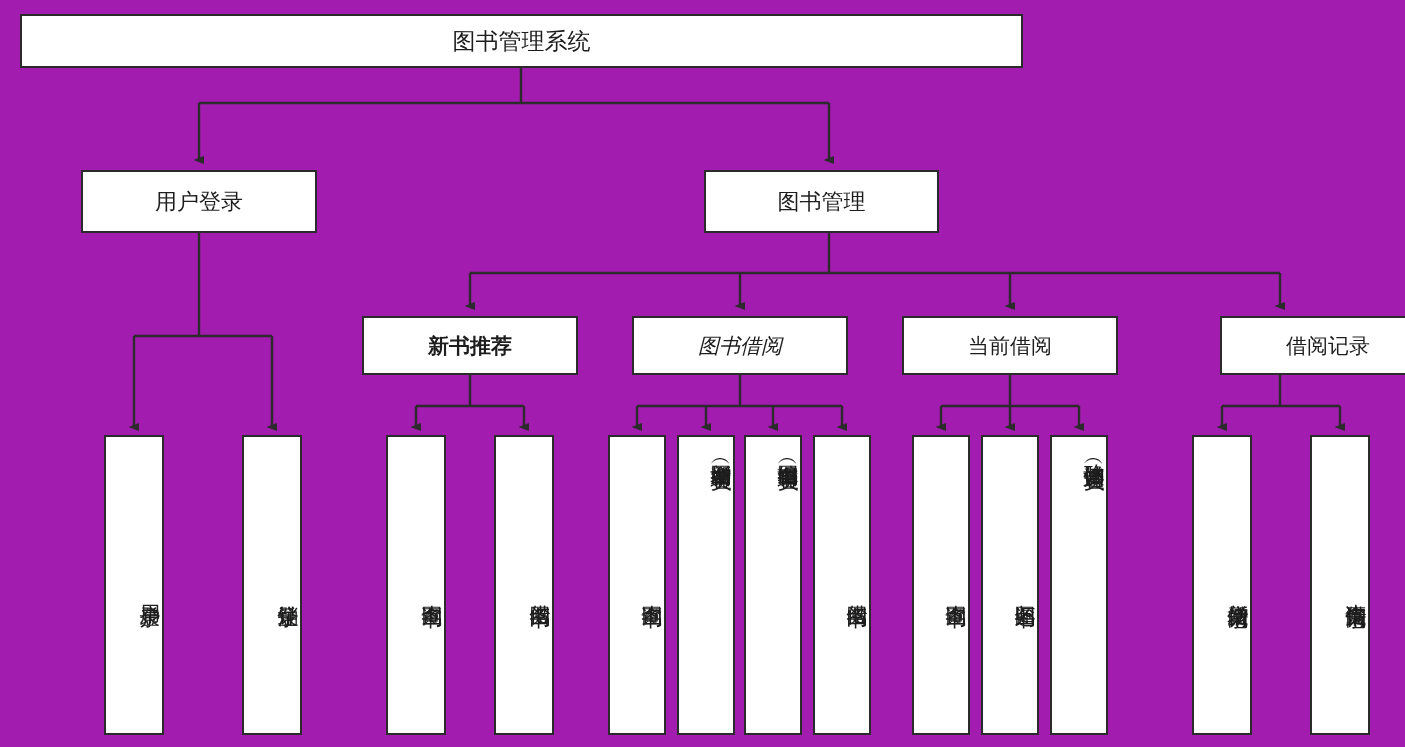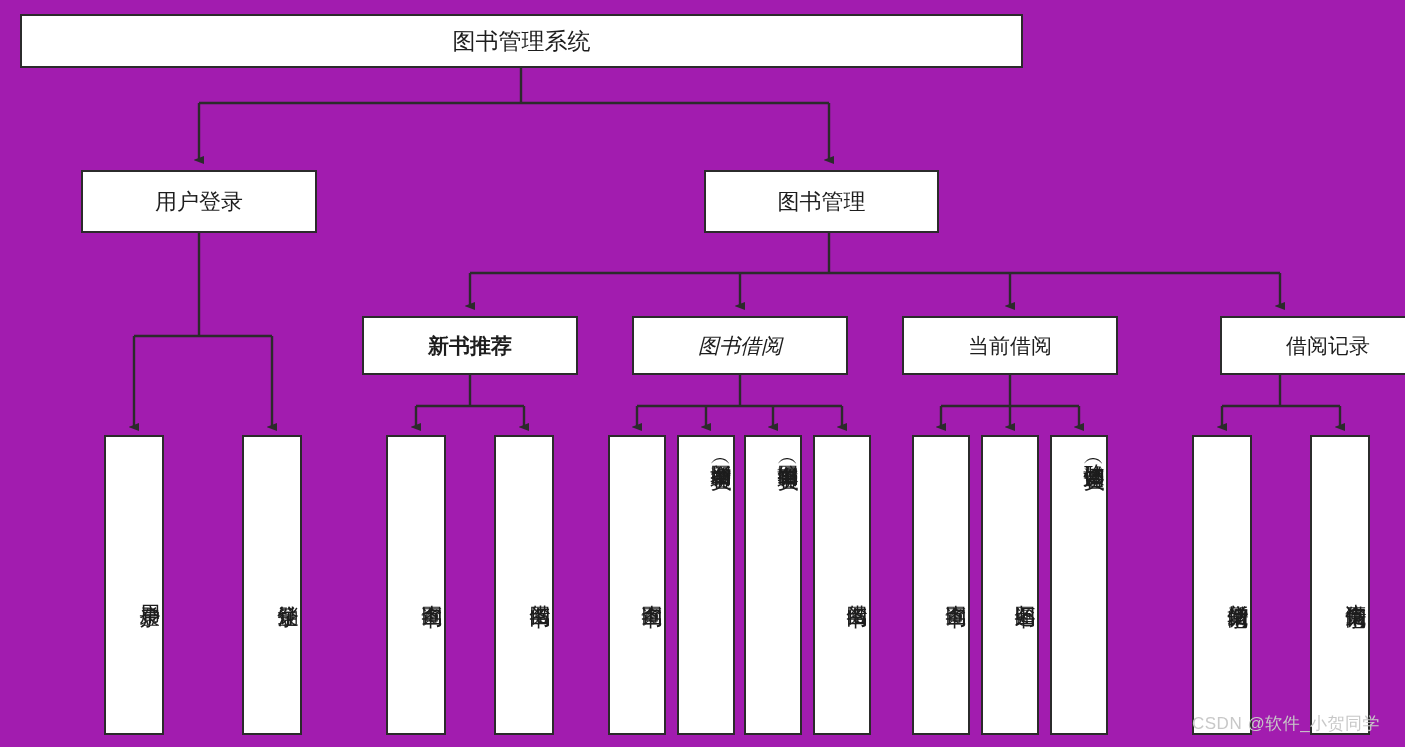--- a/index.html
+++ b/index.html
@@ -133,15 +133,14 @@
   <div class="node leaf tall-text" style="left:744px; top:435px; width:58px; height:300px;">编辑图书（管理员）</div>
   <div class="node leaf" style="left:813px; top:435px; width:58px; height:300px;">借阅图书</div>
 
   <div class="node leaf" style="left:912px; top:435px; width:58px; height:300px;">查询图书</div>
   <div class="node leaf" style="left:981px; top:435px; width:58px; height:300px;">归还图书</div>
   <div class="node leaf tall-text" style="left:1050px; top:435px; width:58px; height:300px;">确认归还（管理员）</div>
 
   <div class="node leaf" style="left:1192px; top:435px; width:60px; height:300px;">新增借阅记录</div>
   <div class="node leaf" style="left:1310px; top:435px; width:60px; height:300px;">查询借阅记录</div>
 
-  <div class="watermark" style="left:1192px; top:712px;">CSDN @软件_小贺同学</div>
 
 </div>
 
 </body></html>

